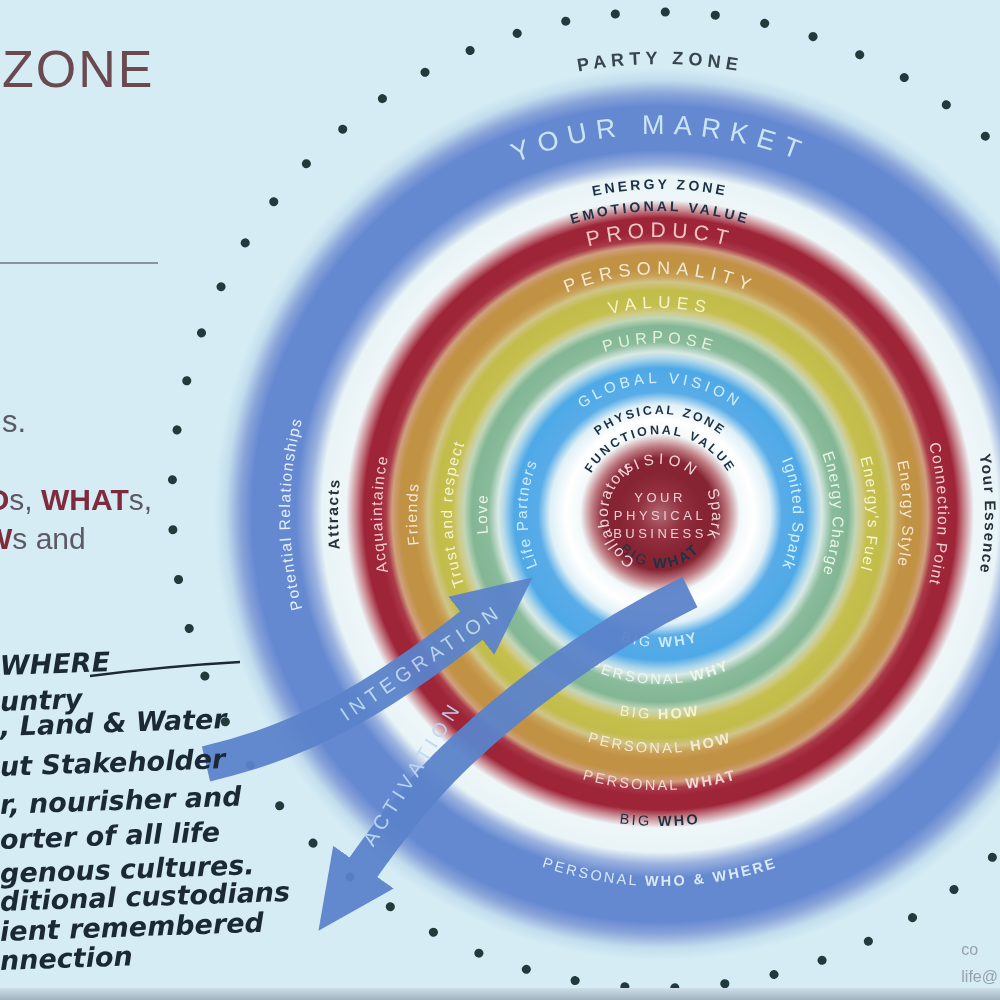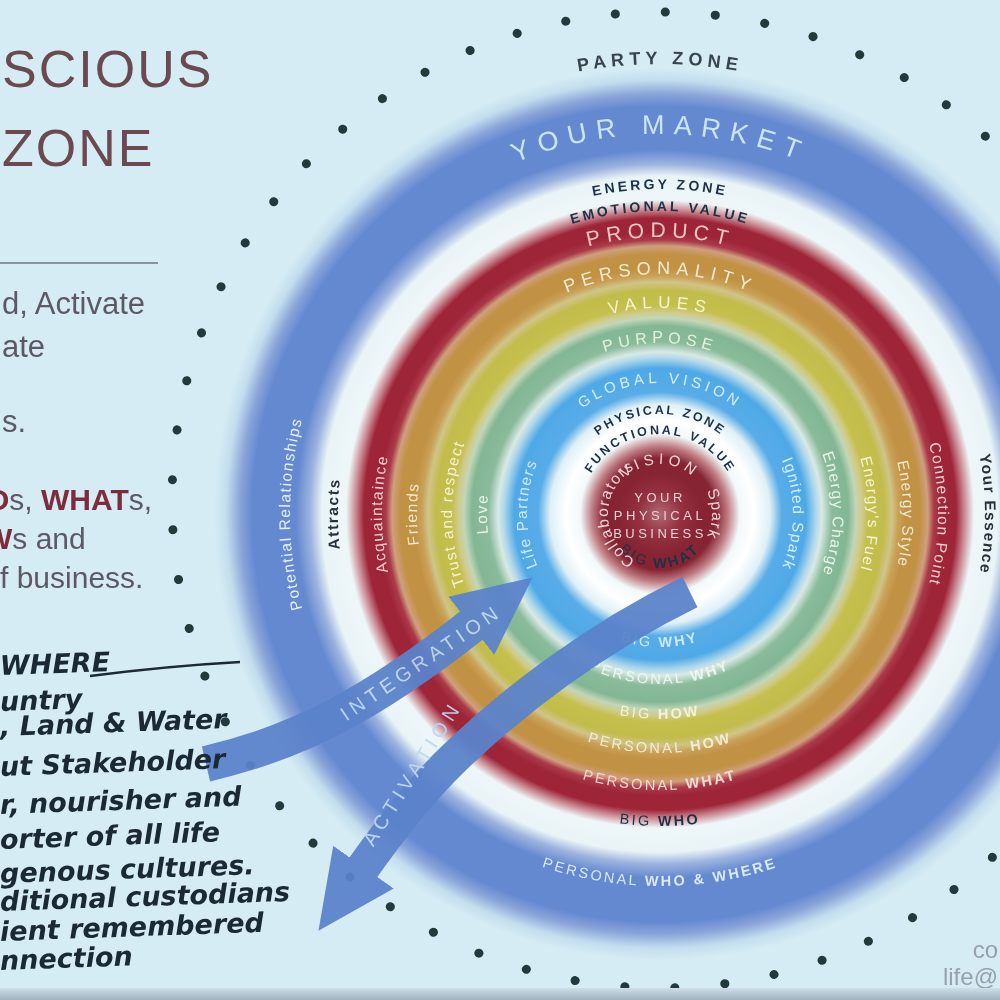--- a/index.html
+++ b/index.html
@@ -40,21 +40,21 @@
   #title{left:2px;top:30px;font-size:52px;line-height:79px;letter-spacing:2px;
          font-weight:300;color:#6b4951;}
   #rule{left:0;top:262px;width:158px;height:2px;background:#8c929a;}
   #intro{left:2px;top:282px;font-size:31px;line-height:43px;color:#5c5964;font-weight:300;}
   #frag{left:2px;top:404px;font-size:31px;color:#5c5964;font-weight:300;}
   #questions{left:0;top:480px;font-size:30px;line-height:39px;color:#5c5964;font-weight:300;}
   #questions b{color:#7d2b3d;font-weight:700;}
   .hw{position:absolute;left:0;font-family:"DejaVu Sans",sans-serif;font-style:italic;
       font-weight:600;font-size:27px;color:#1b2836;transform:rotate(-2deg);
       transform-origin:left center;white-space:nowrap;}
-  #footer-right{right:2px;top:936px;text-align:right;font-size:24px;line-height:27px;color:#98a1ab;margin-left:20px;}
+  #footer-right{right:2px;top:936px;text-align:left;font-size:16px;line-height:27px;color:#98a1ab;margin-left:20px;}
   #card-edge{left:0;right:0;bottom:0;height:12px;
       background:linear-gradient(#cddfe8,#9fb2bd);}
 </style>
 </head>
 <body>
 
 <div id="stage">
 
   <svg width="1000" height="1000" viewBox="0 0 1000 1000">
     <defs>
@@ -153,35 +153,29 @@
     </g>
     <g opacity="0.94">
       <use href="#actBody" fill="none" stroke="#5b83cb" stroke-width="34" marker-end="url(#ah)"></use>
       <text class="arrow-lbl"><textPath href="#actLabel" startOffset="50%" text-anchor="middle">ACTIVATION</textPath></text>
     </g>
 
     <path d="M 90 676 Q 168 666 240 662" stroke="#1b2836" stroke-width="2.5" fill="none"></path>
   </svg>
 
   <div id="title" class="abs">
-    <div>SCIOUS</div>
     <div>ZONE</div>
   </div>
   <div id="rule" class="abs"></div>
 
-  <div id="intro" class="abs">
-    <div>d, Activate</div>
-    <div>ate</div>
-  </div>
   <div id="frag" class="abs">s.</div>
 
   <div id="questions" class="abs">
     <div class="mq" style="margin-left:-14px;"><b>O</b><span>s, </span><b>WHAT</b><span>s,</span></div>
     <div class="mq" style="margin-left:-16px;"><b>W</b><span>s and</span></div>
-    <div class="mq"><span>f business.</span></div>
   </div>
 
   <div class="hw" style="top:650px;">WHERE</div>
   <div class="hw" style="top:686px;">untry</div>
   <div class="hw" style="top:711px;">, Land &amp; Water</div>
   <div class="hw" style="top:751px;">ut Stakeholder</div>
   <div class="hw" style="top:789px;">r, nourisher and</div>
   <div class="hw" style="top:824px;">orter of all life</div>
   <div class="hw" style="top:858px;">genous cultures.</div>
   <div class="hw" style="top:886px;">ditional custodians</div>

